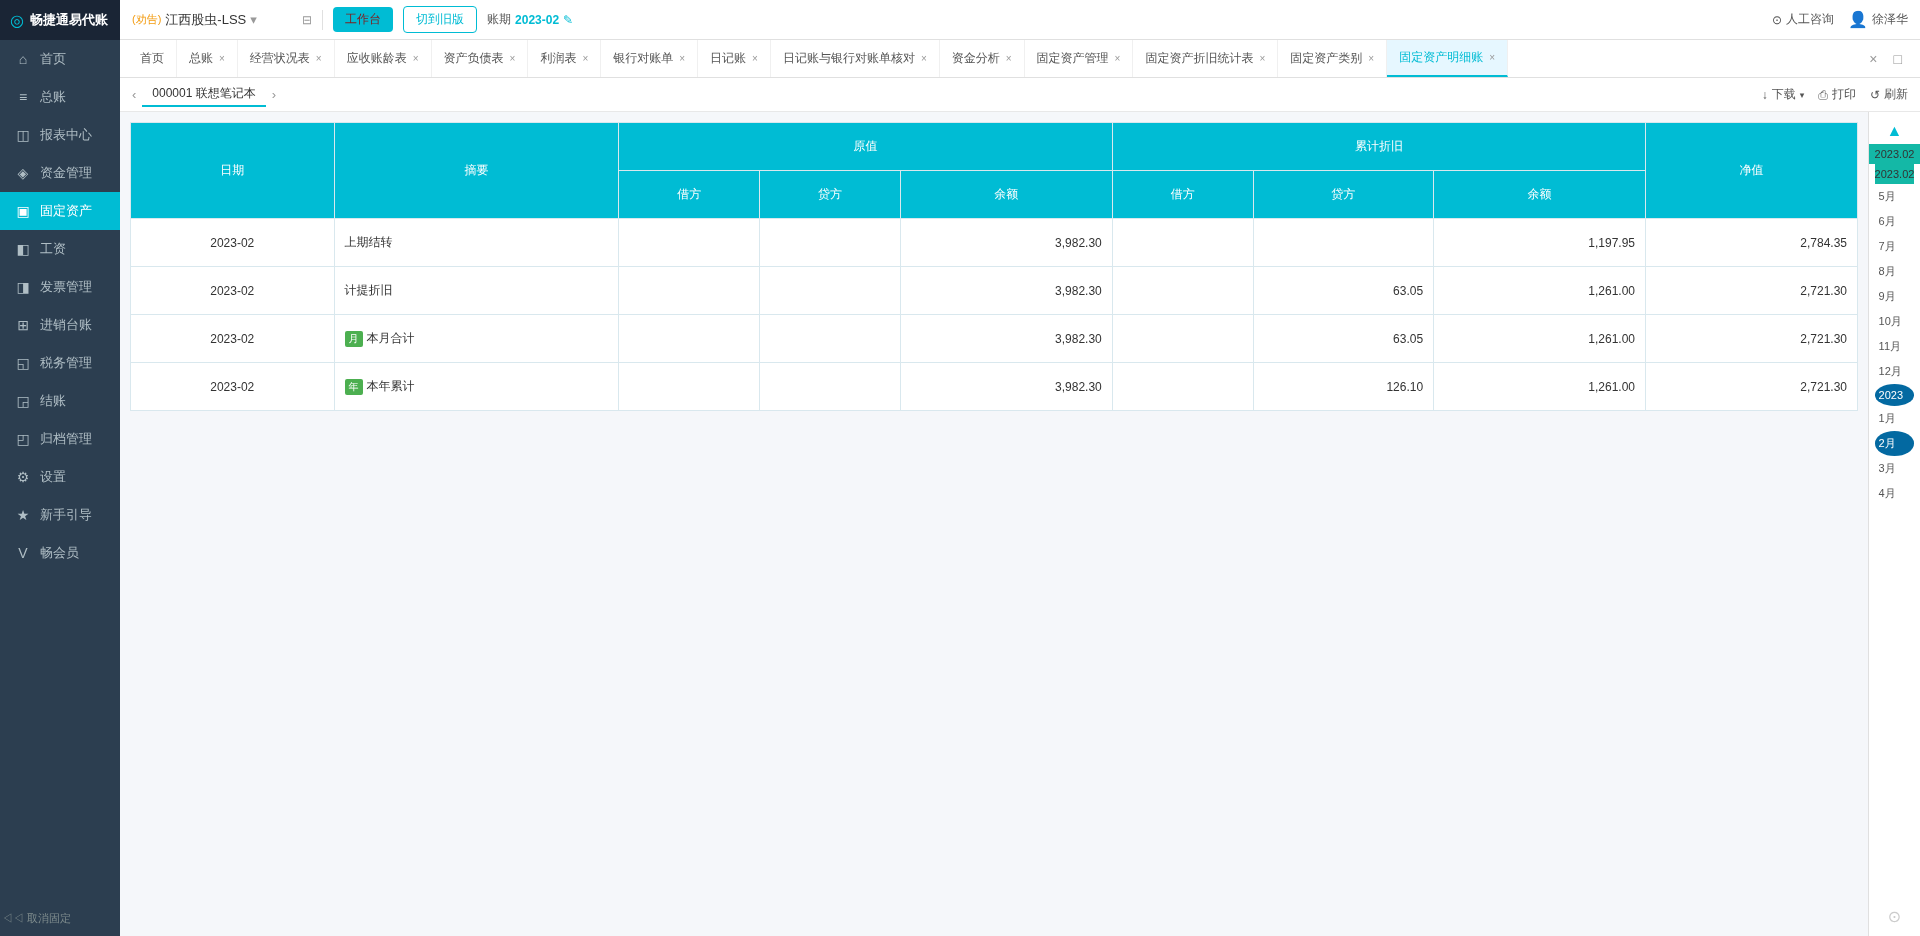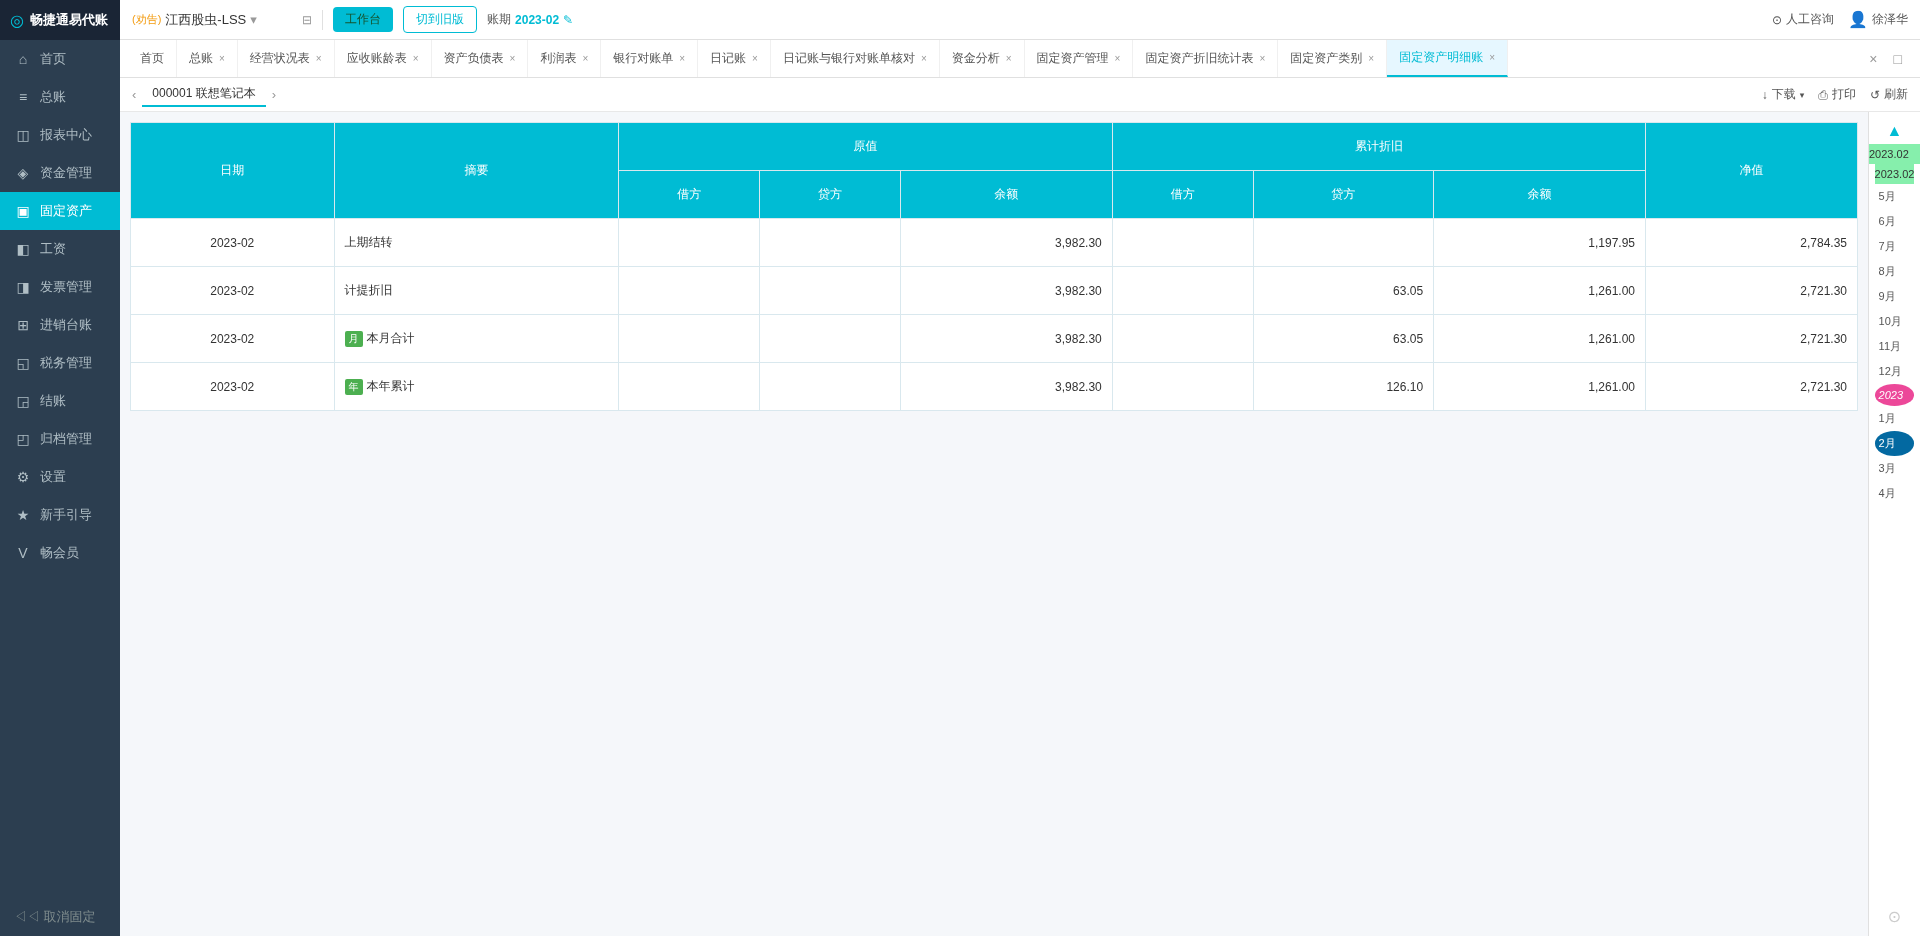--- a/index.html
+++ b/index.html
@@ -42,23 +42,23 @@
       gap: 8px;
       padding: 10px 14px;
       cursor: pointer;
       color: #b0bec5;
       font-size: 13px;
       transition: background 0.2s;
     }
     .sidebar-item.active { background: #00bcd4; color: #fff; }
     .sidebar-item-icon { font-size: 14px; width: 18px; text-align: center; }
     .sidebar-footer {
-      padding: 10px 14px;
+      padding: 10px 2px;
       color: #7f8c8d;
-      font-size: 13px;
+      font-size: 11px;
       display: flex;
       align-items: center;
       gap: 6px;
       cursor: pointer;
     }
 
     
     .main {
       flex: 1;
       display: flex;
@@ -86,21 +86,21 @@
       min-width: 160px;
     }
     .topbar-divider { width: 1px; height: 20px; background: #e0e0e0; }
     .topbar-btn {
       padding: 4px 12px;
       border-radius: 4px;
       border: none;
       cursor: pointer;
       font-size: 12px;
     }
-    .btn-primary { background: #00bcd4; color: #14532d; }
+    .btn-primary { background: #00bcd4; color: #7f1d1d; }
     .btn-outline { background: #fff; border: 1px solid #00bcd4; color: #00bcd4; }
     .topbar-period {
       display: flex;
       align-items: center;
       gap: 4px;
       font-size: 12px;
       color: #555;
     }
     .topbar-right {
       margin-left: auto;
@@ -261,39 +261,39 @@
       align-items: center;
       padding: 6px 0;
       overflow-y: auto;
       flex-shrink: 0;
     }
     .date-nav-year {
       font-size: 11px;
       color: #333;
       padding: 4px 0;
       width: 100%;
-      background: #86efac;
+      text-align: center;
+      background: #14b8a6;
     }
     .date-nav-month {
       font-size: 11px;
       color: #555;
       padding: 5px 4px;
       width: 100%;
       cursor: pointer;
     }
     .date-nav-month.active {
       background: #0369a1;
       color: #fff;
       border-radius: 50%;
     }
     .date-nav-month.year-badge {
-      background: #ec4899;
+      background: #0369a1;
       color: #fff;
       border-radius: 50%;
-      font-style: italic;
     }
     .date-nav-arrow {
       font-size: 16px;
       color: #00bcd4;
       cursor: pointer;
       padding: 4px;
     }
     .date-nav-icon {
       font-size: 16px;
       color: #ccc;

